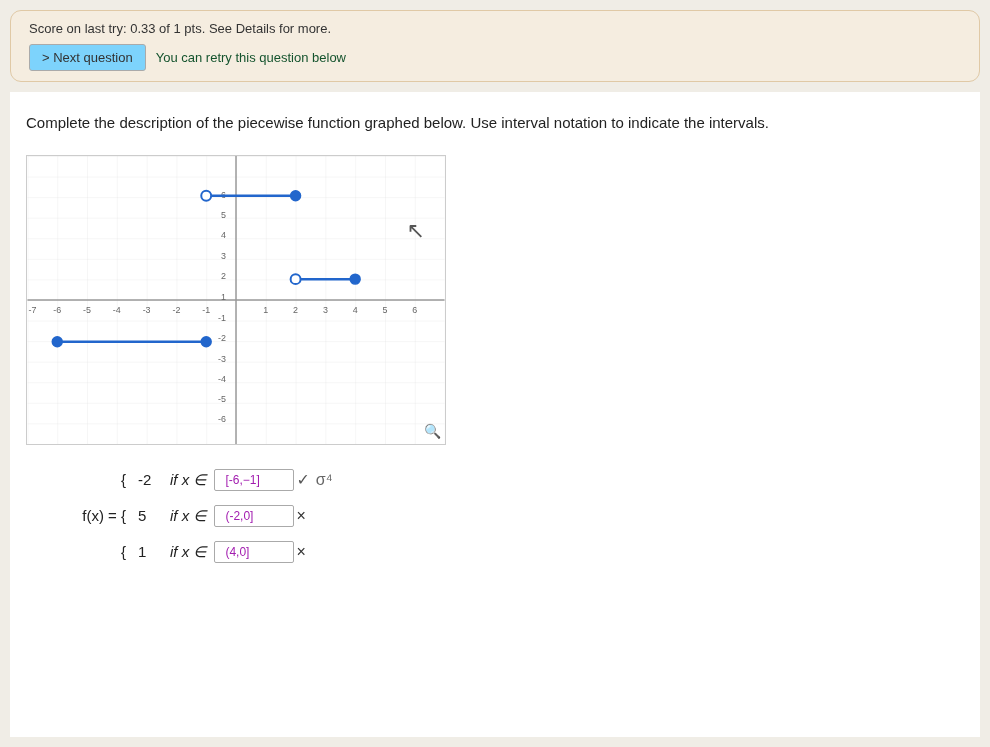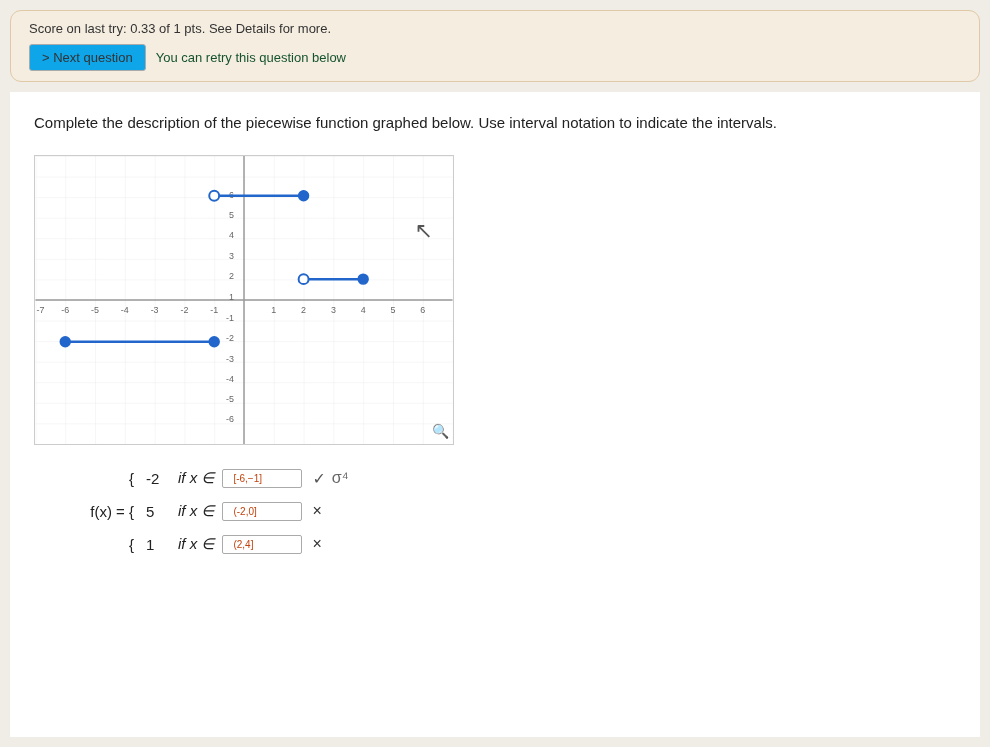--- a/index.html
+++ b/index.html
@@ -26,21 +26,21 @@
       margin-bottom: 8px;
     }
 
     .button-row {
       display: flex;
       align-items: center;
       gap: 10px;
     }
 
     .btn-next {
-      background: #0ea5e9;
+      background: #7dd3fc;
       border: 1px solid #aaa;
       border-radius: 3px;
       padding: 5px 12px;
       font-size: 13px;
       cursor: pointer;
       display: flex;
       align-items: center;
       gap: 5px;
       color: #333;
     }
@@ -59,21 +59,21 @@
     }
 
     .retry-text {
       font-size: 13px;
       color: #14532d;
     }
 
     .main-content {
       background: #fff;
       margin: 10px;
-      padding: 20px 24px;
+      padding: 20px 16px;
       flex: 1;
     }
 
     .question-text {
       font-size: 15px;
       color: #222;
       margin-bottom: 20px;
       line-height: 1.5;
     }
 
@@ -127,25 +127,25 @@
     .piecewise-if {
       margin-right: 8px;
       font-size: 15px;
       font-style: italic;
     }
 
     .piecewise-interval-box {
       border: 1px solid #aaa;
       border-radius: 2px;
       padding: 3px 10px;
-      font-size: 10px;
+      font-size: 12px;
       min-width: 80px;
       background: #fff;
-      color: #c2410c;
-      margin-right: 10px;
+      color: #a21caf;
+      margin-right: 2px;
     }
 
     .status-icon {
       font-size: 16px;
       margin-right: 6px;
     }
 
     .status-icon.correct { color: #555; }
     .status-icon.wrong { color: #333; }
 
@@ -260,17 +260,17 @@
       <span class="piecewise-value">5</span>
       <span class="piecewise-if">if x ∈</span>
       <span class="piecewise-interval-box">(-2,0]</span>
       <span class="status-icon wrong">×</span>
     </div>
 
     <div class="piecewise-row">
       <span class="piecewise-label">{ </span>
       <span class="piecewise-value">1</span>
       <span class="piecewise-if">if x ∈</span>
-      <span class="piecewise-interval-box">(2,4]</span>
+      <span class="piecewise-interval-box">(4,0]</span>
       <span class="status-icon wrong">×</span>
     </div>
   </div>
 </div>
 
 </body></html>

